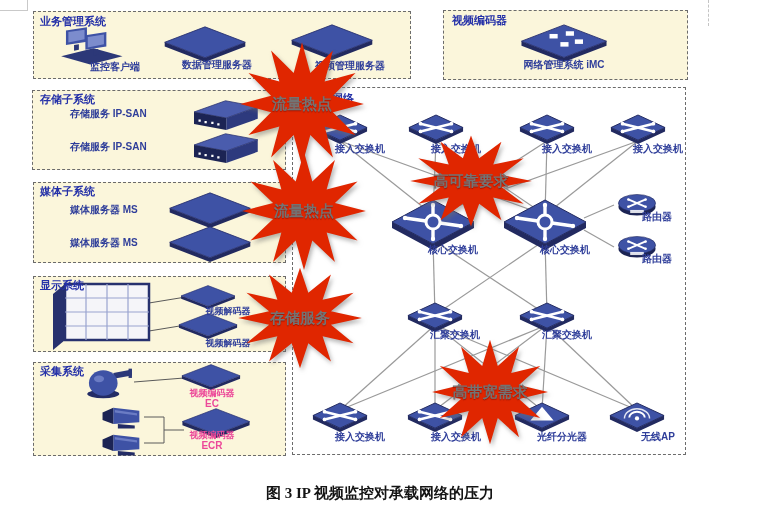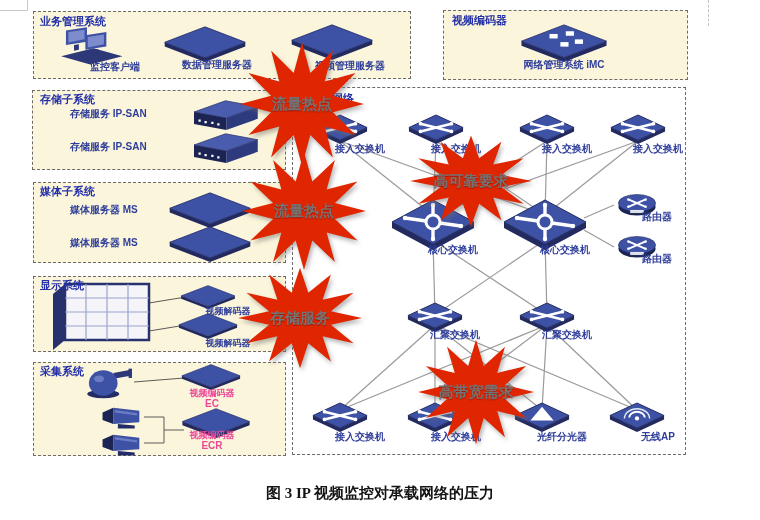--- a/index.html
+++ b/index.html
@@ -395,21 +395,21 @@
         <use href="#sym-star"></use>
       </svg>
     <div class="star-label">存储服务</div>
   </div>
   <div class="star" style="left:408px;top:134px;width:126px;height:94px;">
     <svg>
         <use href="#sym-star"></use>
       </svg>
     <div class="star-label">高可靠要求</div>
   </div>
-  <div class="star" style="left:416px;top:338px;width:120px;height:108px;">
+  <div class="star" style="left:430px;top:338px;width:120px;height:108px;">
     <svg>
         <use href="#sym-star"></use>
       </svg>
     <div class="star-label">高带宽需求</div>
   </div>
 
   <div class="caption">图 3 IP 视频监控对承载网络的压力</div>
 
 </div>
 

